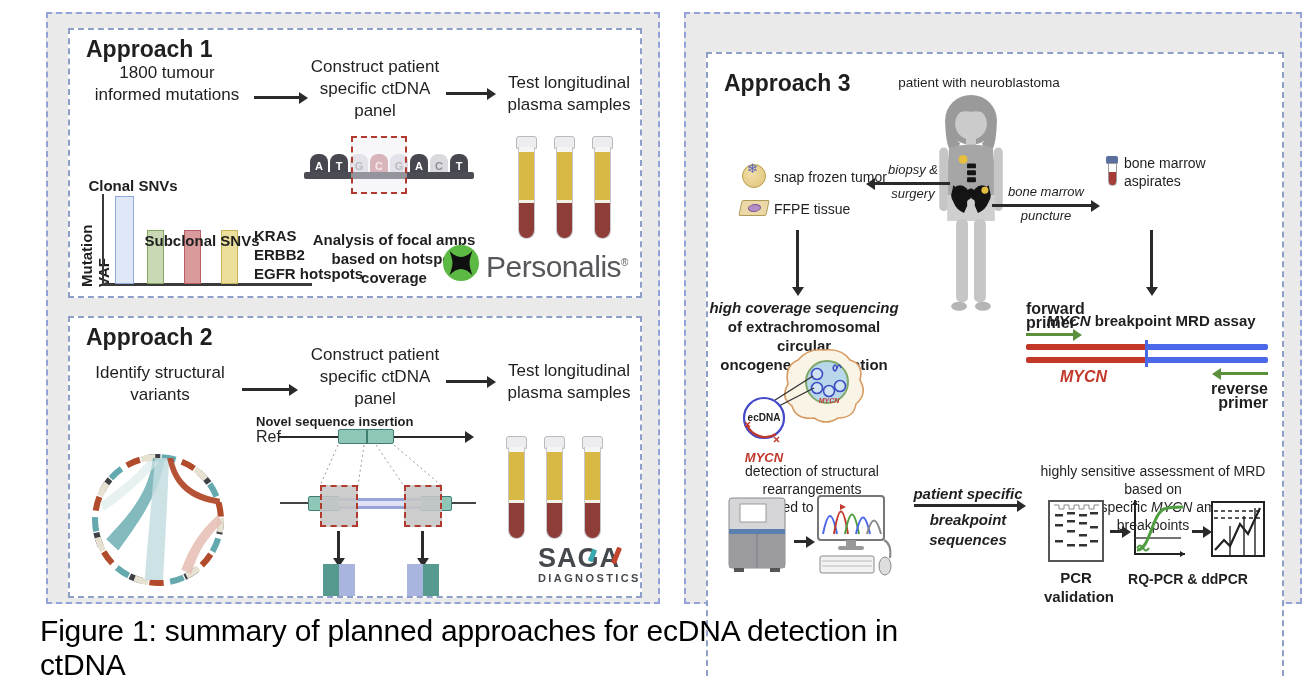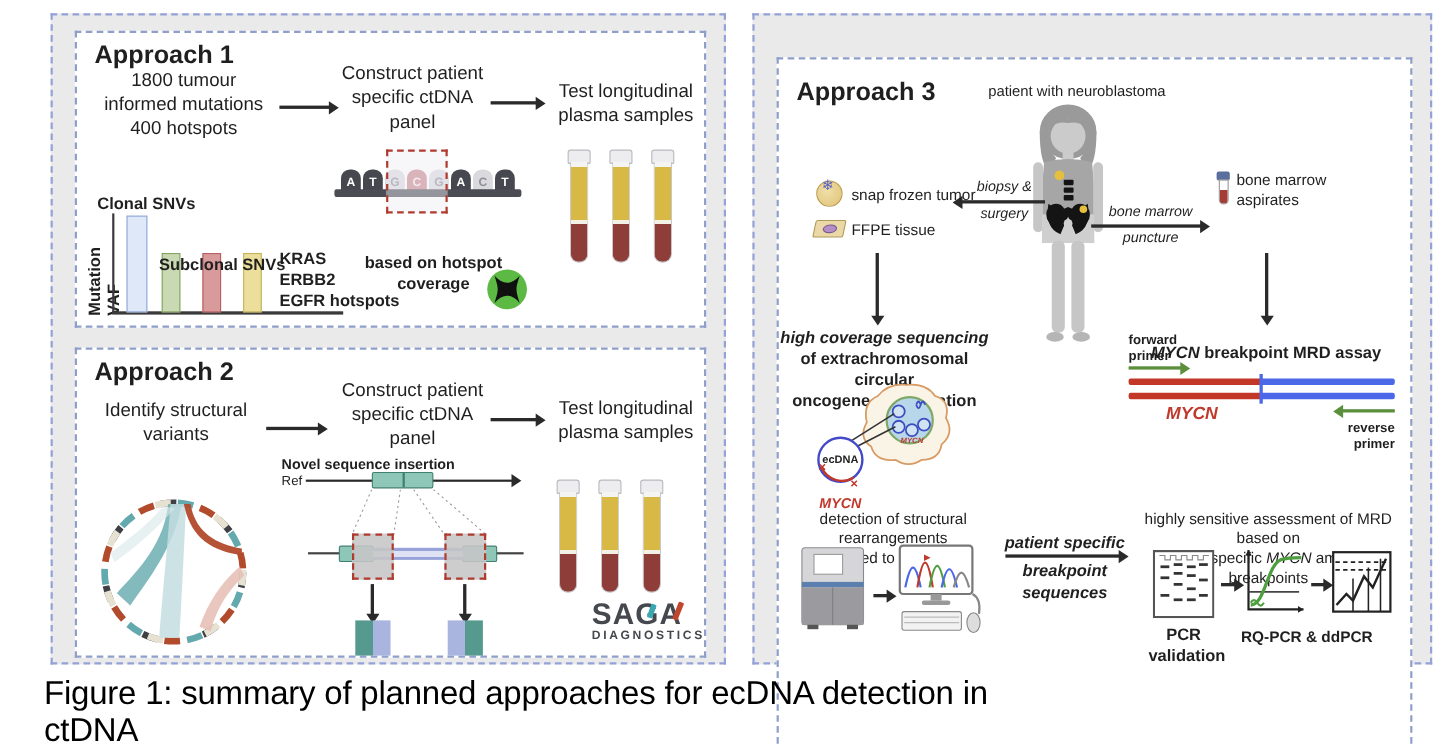--- a/index.html
+++ b/index.html
@@ -12,21 +12,21 @@
   .r { text-align:right; }
   .b { font-weight:700; }
   .sb { font-weight:600; }
   .i { font-style:italic; }
   .t18 { font-size:23px; line-height:22px; }
   .t17 { font-size:17px; line-height:22px; font-weight:500; }
   .t15 { font-size:15px; line-height:19px; }
   .t14 { font-size:14px; line-height:18px; }
   .t135 { font-size:13.5px; line-height:17px; }
   .t13 { font-size:13px; line-height:16px; }
-  .t12 { font-size:12px; line-height:14px; }
+  .t12 { font-size:16px; line-height:14px; }
   .red { color:#c0392b; }
   
   .ar { position:absolute; height:3px; background:#2a2a2a; }
   .ar.thin { height:2px; }
   .ar.right::after { content:''; position:absolute; right:-8px; top:50%; transform:translateY(-50%);
       border-left:9px solid #2a2a2a; border-top:6px solid transparent; border-bottom:6px solid transparent; }
   .ar.left::after { content:''; position:absolute; left:-8px; top:50%; transform:translateY(-50%);
       border-right:9px solid #2a2a2a; border-top:6px solid transparent; border-bottom:6px solid transparent; }
   .ar.down { width:3px; height:auto; }
   .ar.down::after { content:''; position:absolute; bottom:-8px; left:50%; transform:translateX(-50%);
@@ -92,21 +92,20 @@
 
   <div class="abs backdrop" style="left:46px; top:12px; width:614px; height:592px;"></div>
   <div class="abs backdrop" style="left:684px; top:12px; width:618px; height:592px;"></div>
 
   <div class="abs panel" style="left:68px; top:28px; width:574px; height:270px;">
     <div class="abs t18 b" style="left:16px; top:8px;">Approach 1</div>
 
     <div class="abs t17 c" style="left:14px; top:32px; width:166px;">
       <div>1800 tumour</div>
       <div>informed mutations</div>
-      <div>400 hotspots</div>
     </div>
     <div class="ar right" style="left:184px; top:66px; width:46px;"></div>
     <div class="abs t17 c" style="left:238px; top:26px; width:134px;">
       <div>Construct patient</div>
       <div>specific ctDNA</div>
       <div>panel</div>
     </div>
     <div class="ar right" style="left:376px; top:62px; width:42px;"></div>
     <div class="abs t17 c" style="left:432px; top:42px; width:134px;">
       <div>Test longitudinal</div>
@@ -134,20 +133,21 @@
       <div class="tile t-light" style="left:280px; top:124px;">G</div>
       <div class="tile t-pink" style="left:300px; top:124px;">C</div>
       <div class="tile t-light" style="left:320px; top:124px;">G</div>
       <div class="tile t-dark" style="left:340px; top:124px;">A</div>
       <div class="tile t-light" style="left:360px; top:124px;">C</div>
       <div class="tile t-dark" style="left:380px; top:124px;">T</div>
       <div class="dna-base" style="left:234px; top:142px; width:170px;"></div>
       <div class="red-dash" style="left:281px; top:106px; width:56px; height:58px;"></div>
     </div>
     <div class="abs t15 b c" style="left:228px; top:200px; width:192px;">
+      <div>Analysis of focal amps</div>
       <div>based on hotspot coverage</div>
     </div>
 
     <div class="tube" style="left:446px; top:106px;">
         <div class="cap"></div>
         <div class="body"></div>
       </div>
     <div class="tube" style="left:484px; top:106px;">
         <div class="cap"></div>
         <div class="body"></div>
@@ -155,20 +155,21 @@
     <div class="tube" style="left:522px; top:106px;">
         <div class="cap"></div>
         <div class="body"></div>
       </div>
 
     <div class="abs" style="left:372px; top:214px; width:196px; height:40px;">
       <svg width="38" height="38" viewBox="0 0 40 40" style="position:absolute; left:0; top:0;">
         <circle cx="20" cy="20" r="19" fill="#5cb944"></circle>
         <path d="M8 7 C16 16 24 16 32 7 C28 20 28 20 32 33 C24 24 16 24 8 33 C12 20 12 20 8 7 Z" fill="#101010"></path>
       </svg>
+      <div class="abs personalis-text" style="left:44px; top:0;"><span>Personalis</span><sup style="font-size:10px;">®</sup></div>
     </div>
   </div>
 
   <div class="abs panel" style="left:68px; top:316px; width:574px; height:282px;">
     <div class="abs t18 b" style="left:16px; top:8px;">Approach 2</div>
 
     <div class="abs t17 c" style="left:14px; top:44px; width:152px;">
       <div>Identify structural</div>
       <div>variants</div>
     </div>

